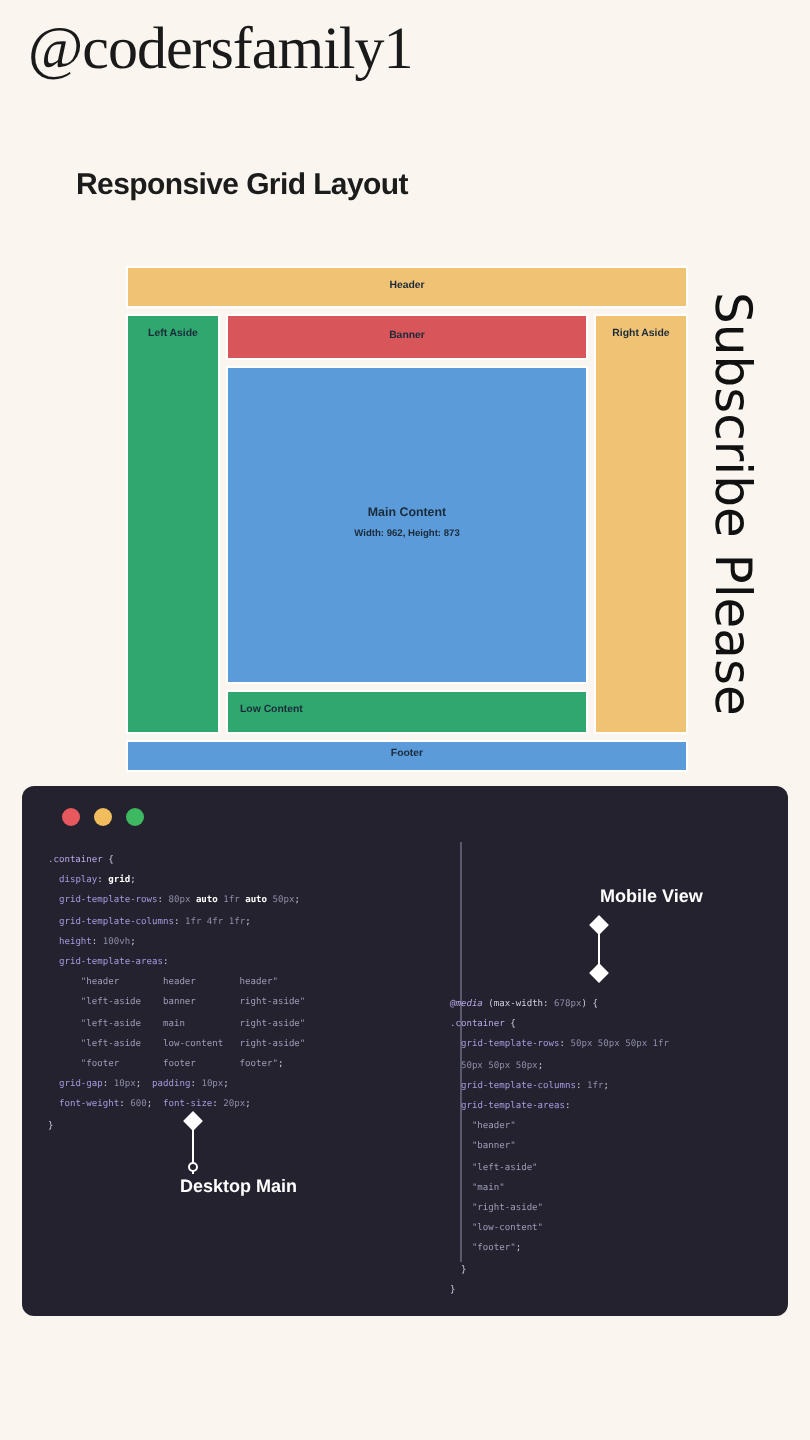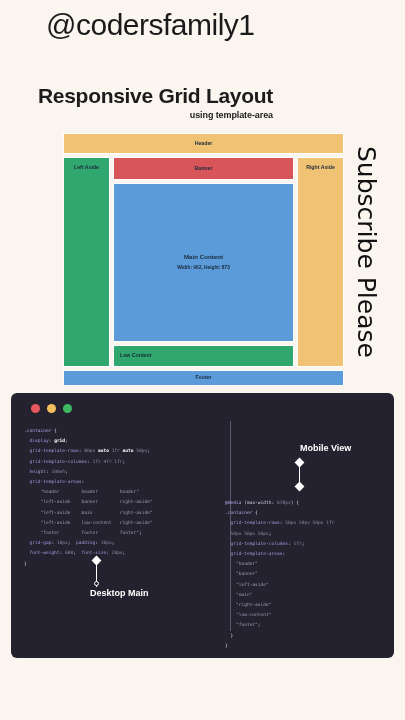--- a/index.html
+++ b/index.html
@@ -9,28 +9,27 @@
     font-family:"Liberation Sans", sans-serif;
     position:relative;
     overflow:hidden;
   }
 
   
   .handle {
     position:absolute; left:14px; top:8px;
     font-size:30px; letter-spacing:-0.5px;
     color:#1a1a1a; font-weight:400;
-    font-family:Liberation Sans, sans-serif;
-    margin-left:32px;
+    font-family:Liberation Serif, serif;
   }
 
   
   .title-wrap { position:absolute; left:38px; top:84px; }
   .title {
-    font-size:21px; font-weight:bold; color:#1c1c1c;
+    font-size:15px; font-weight:bold; color:#1c1c1c;
     letter-spacing:-0.3px;
   }
   .subtitle {
     font-size:9px; font-weight:bold; color:#1c1c1c;
     text-align:right; margin-top:2px; letter-spacing:-0.1px;
   }
 
   
   .subscribe {
     position:absolute; left:352px; top:146px;
@@ -121,21 +120,20 @@
   .ptr-mobile .dia { top:0; }
   .ptr-mobile .dia2 { top:24px; }
 </style>
 </head>
 <body>
 
 <div class="handle">@codersfamily1</div>
 
 <div class="title-wrap">
   <div class="title">Responsive Grid Layout</div>
-  <div class="subtitle">using template-area</div>
 </div>
 
 <div class="subscribe">Subscribe Please</div>
 
 <div class="diagram">
   <div class="cell d-header">Header</div>
   <div class="d-body">
     <div class="cell d-left">Left Aside</div>
     <div class="d-mid">
       <div class="cell d-banner">Banner</div>

